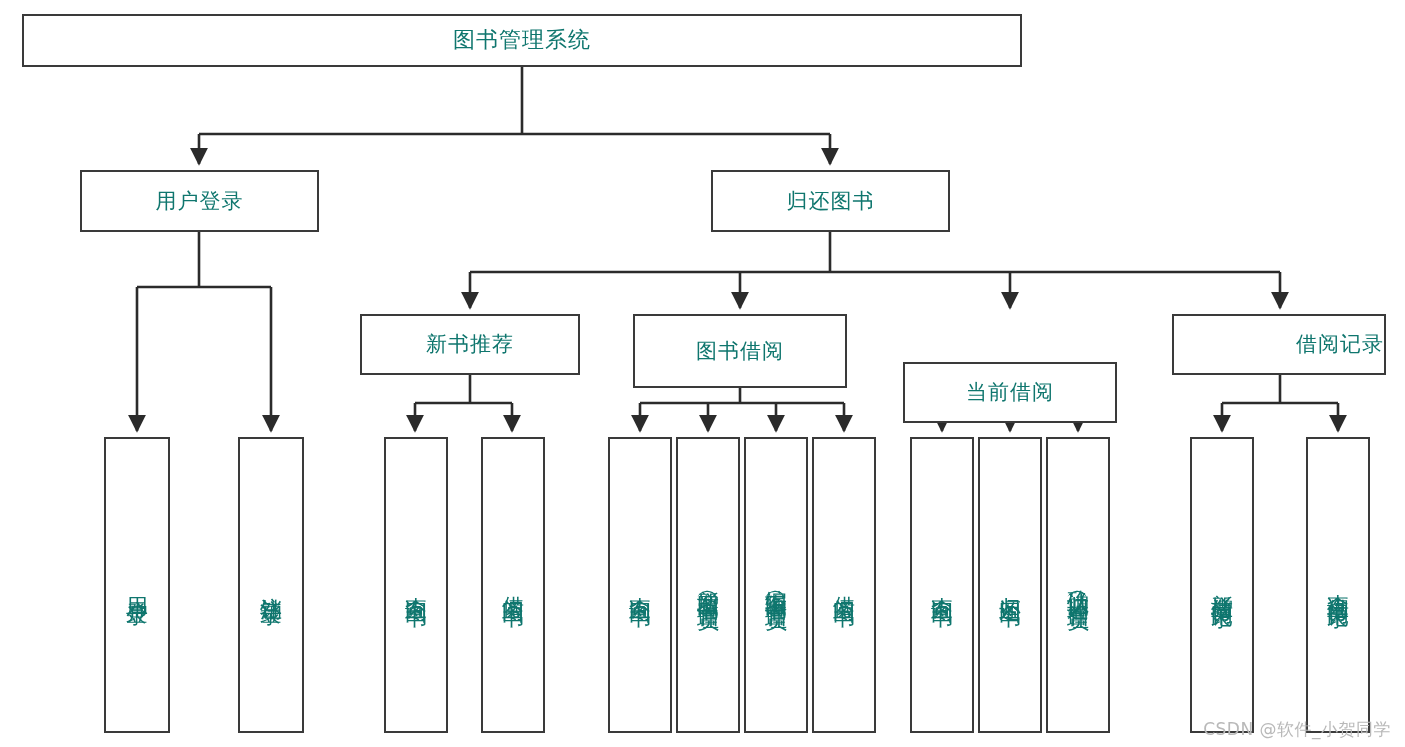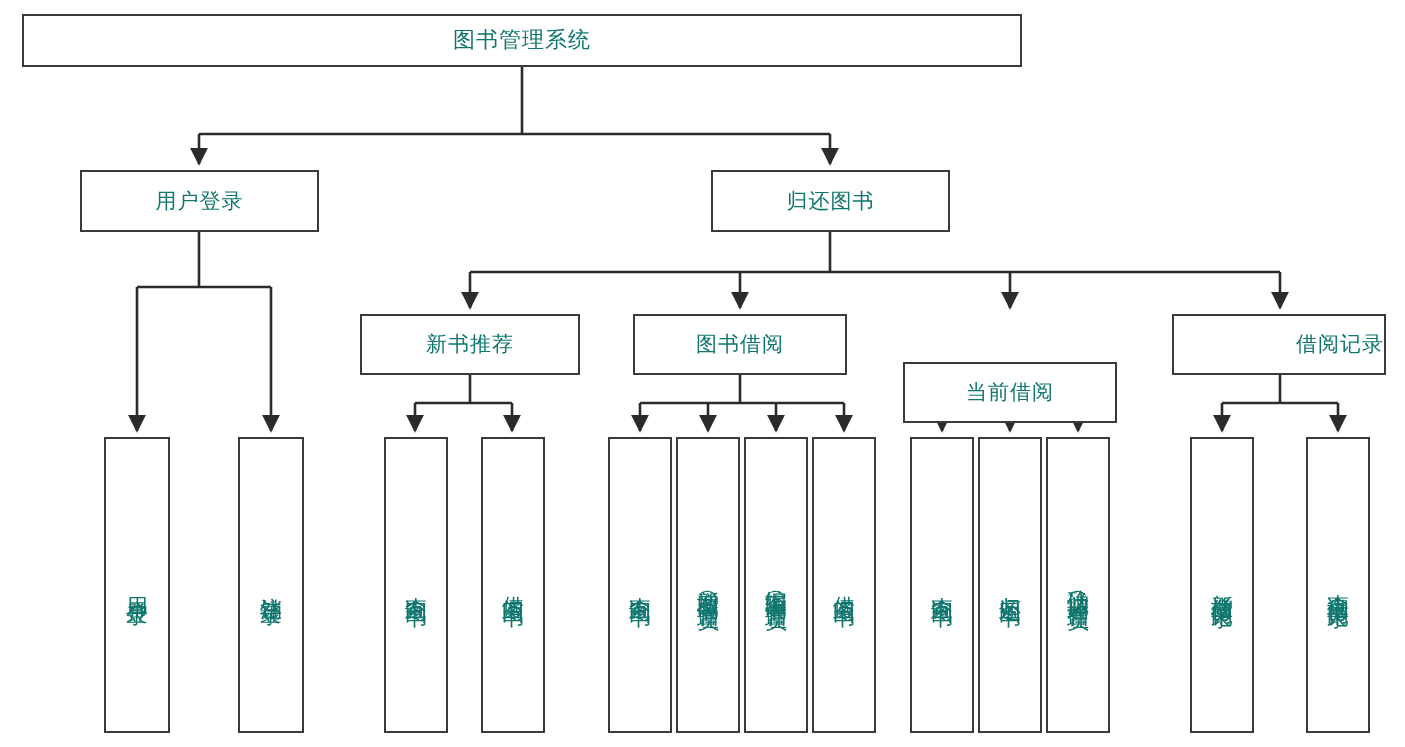--- a/index.html
+++ b/index.html
@@ -129,21 +129,21 @@
   <div class="node horiz" style="left:80px;top:170px;width:239px;height:62px;">
     <span>用户登录</span>
   </div>
   <div class="node horiz" style="left:711px;top:170px;width:239px;height:62px;">
     <span>归还图书</span>
   </div>
 
   <div class="node horiz" style="left:360px;top:314px;width:220px;height:61px;">
     <span>新书推荐</span>
   </div>
-  <div class="node horiz" style="left:633px;top:314px;width:214px;height:61px;">
+  <div class="node horiz" style="left:633px;top:314px;width:214px;height:74px;">
     <span>图书借阅</span>
   </div>
   <div class="node horiz" style="left:903px;top:314px;width:214px;height:61px;margin-top:48px;">
     <span>当前借阅</span>
   </div>
   <div class="node horiz" style="left:1172px;top:314px;width:214px;height:61px;justify-content:flex-end;">
     <span>借阅记录</span>
   </div>
 
   <div class="node vert" style="left:104px;top:437px;width:66px;height:296px;">
@@ -183,14 +183,15 @@
     <span class="vtext">确认归还（管理员）</span>
   </div>
 
   <div class="node vert" style="left:1190px;top:437px;width:64px;height:296px;">
     <span class="vtext">新增借阅记录</span>
   </div>
   <div class="node vert" style="left:1306px;top:437px;width:64px;height:296px;">
     <span class="vtext">查询借阅记录</span>
   </div>
 
+  <div class="watermark">CSDN @软件_小贺同学</div>
 
 </div>
 
 </body></html>

